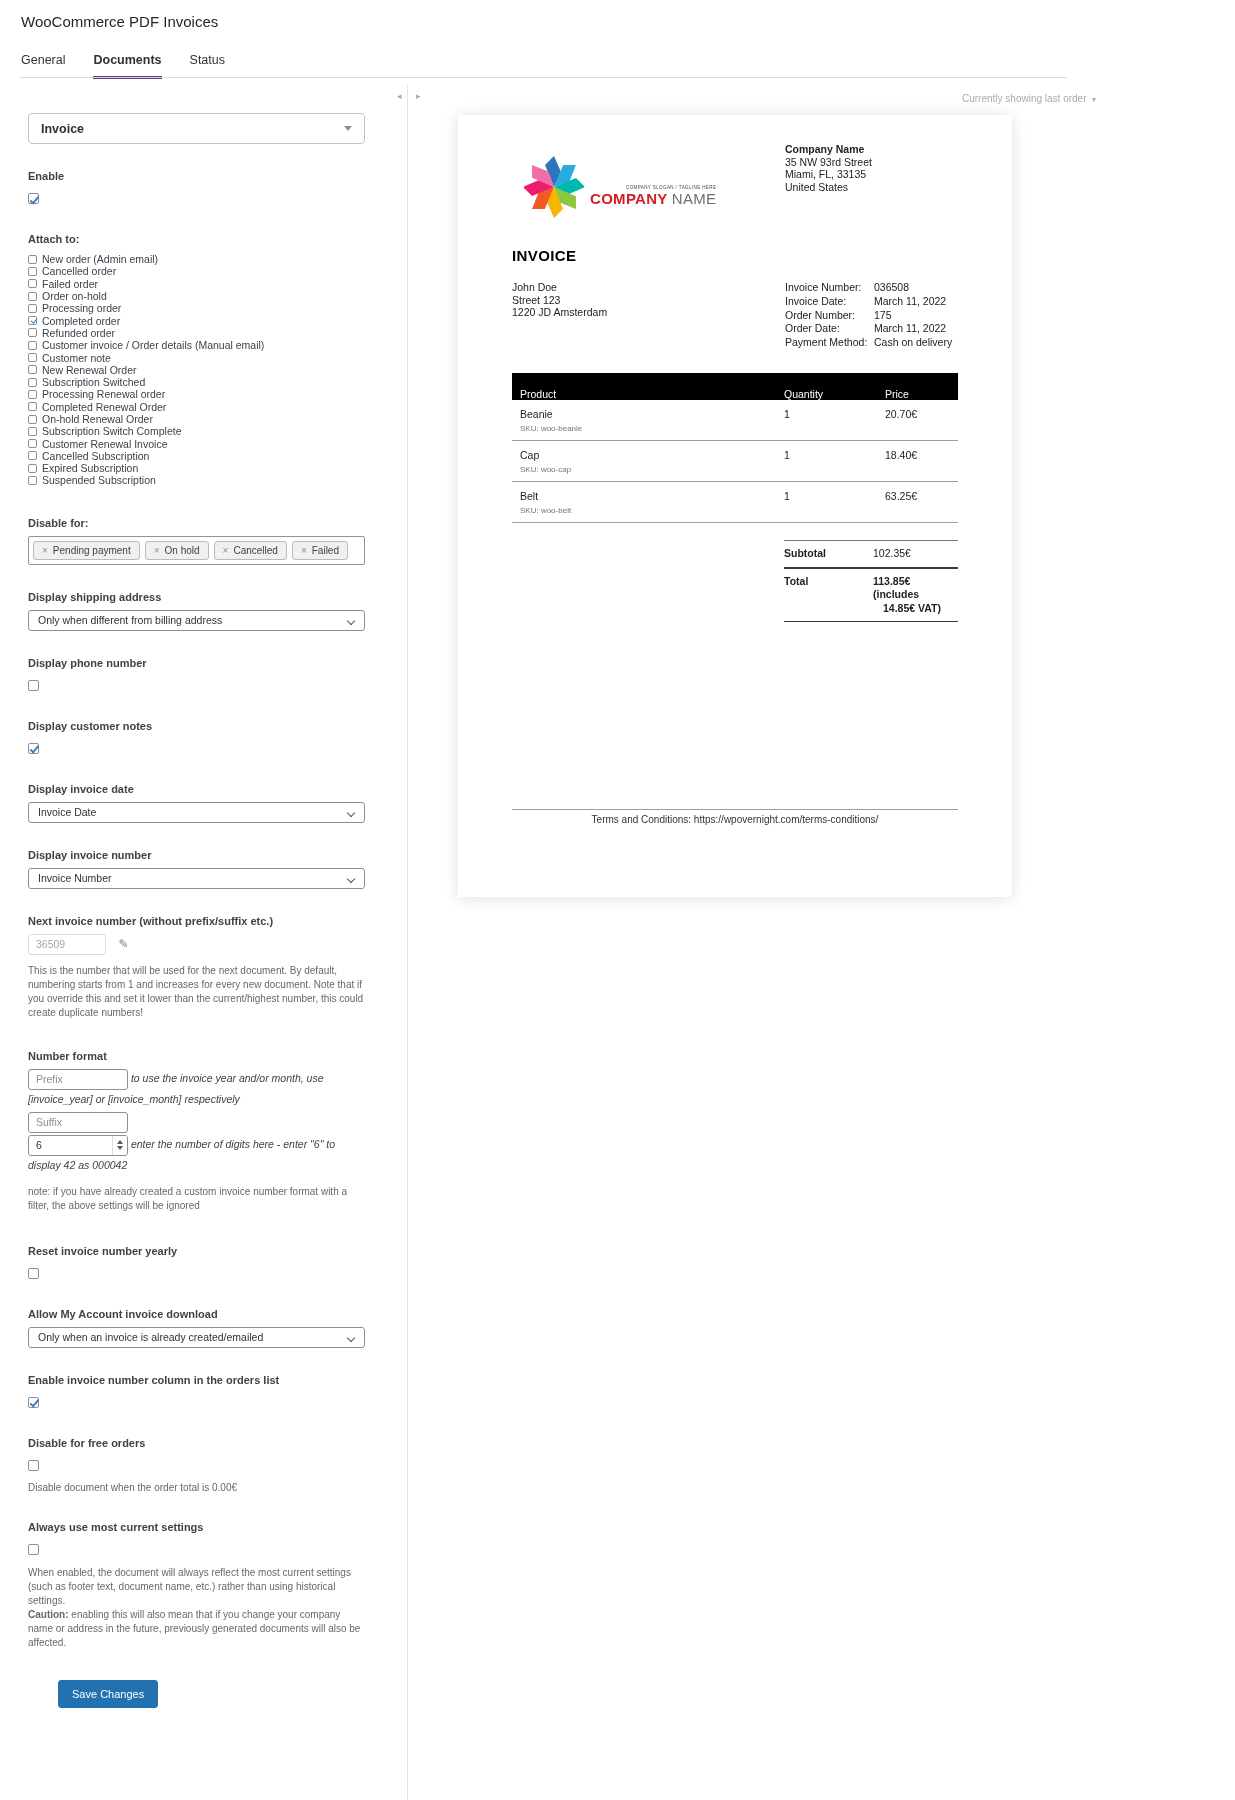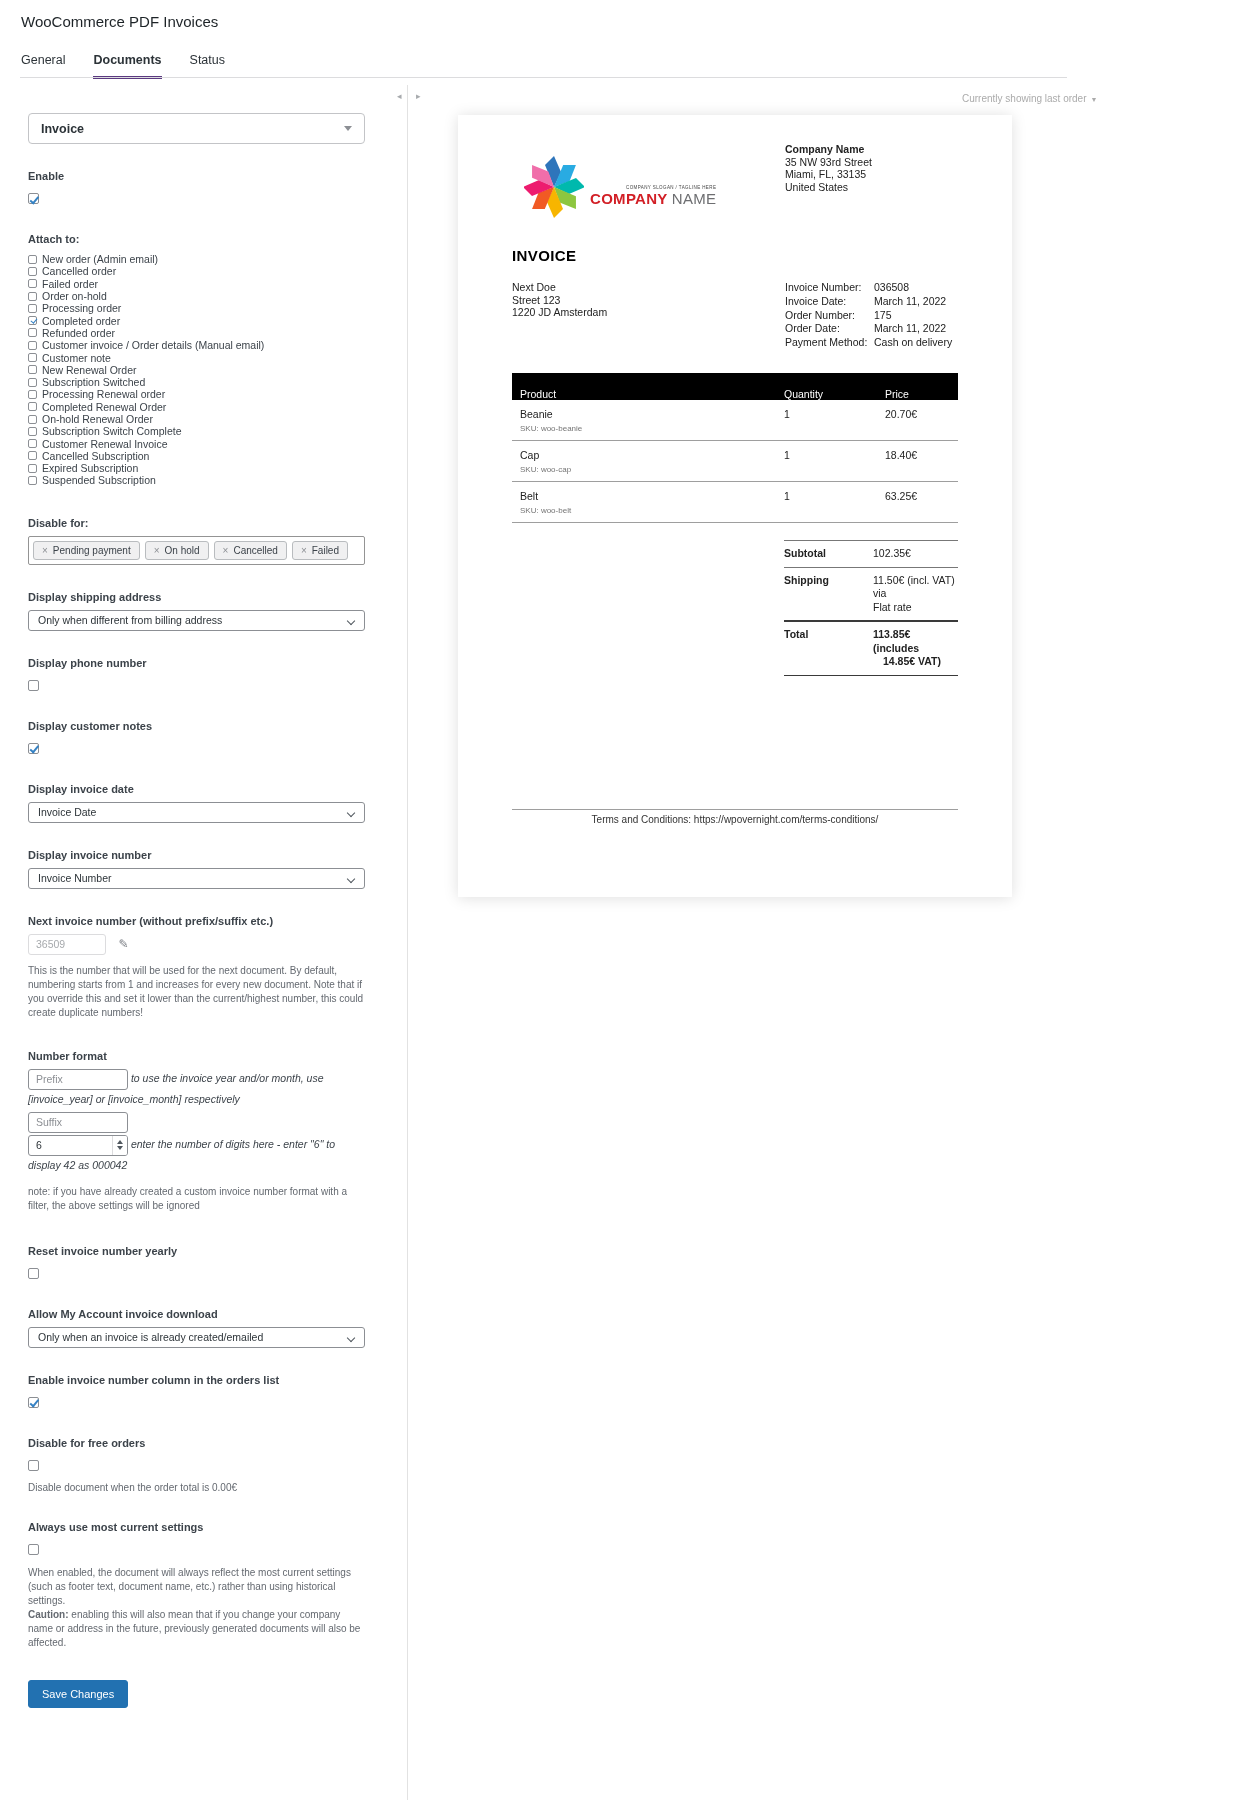--- a/index.html
+++ b/index.html
@@ -40,21 +40,21 @@
   .input.disabled { border-color:#dcdcde; color:#a7aaad; }
   .pencil { font-size:12px; color:#787c82; margin-left:8px; vertical-align:middle; cursor:pointer; }
   .help { margin-top:9px; font-size:10px; color:#646970; line-height:1.4; }
   .hint { font-style:italic; font-size:10.5px; color:#3c434a; }
   .fmt-row { margin-top:7px; line-height:1.9; font-size:10.5px; }
   .numwrap { position:relative; display:inline-block; vertical-align:middle; }
   .numwrap .input { padding-right:20px; }
   .spinner { position:absolute; right:1px; top:1px; bottom:1px; width:15px; border-left:1px solid #dcdcde; display:flex; flex-direction:column; align-items:center; justify-content:center; gap:2px; cursor:pointer; background:#fff; border-radius:0 2px 2px 0; }
   .sp-up { width:0; height:0; border-left:3px solid transparent; border-right:3px solid transparent; border-bottom:4px solid #50575e; }
   .sp-dn { width:0; height:0; border-left:3px solid transparent; border-right:3px solid transparent; border-top:4px solid #50575e; }
-  .save-btn { margin-top:30px; display:inline-block; background:#2271b1; border:1px solid #2271b1; color:#fff; font-size:11px; font-family:inherit; padding:7px 13px; border-radius:3px; cursor:pointer; }
+  .save-btn { margin-top:30px; display:inline-block; background:#2271b1; border:1px solid #2271b1; color:#fff; font-size:11px; font-family:inherit; padding:7px 13px; border-radius:3px; cursor:pointer;margin-left:30px; }
 
   
   .card { position:absolute; left:458px; top:115px; width:554px; height:782px; background:#fff; box-shadow:0 1px 14px rgba(0,0,0,0.13); }
   .logo-wrap { position:absolute; left:66px; top:35px; display:flex; align-items:center; }
   .logo-text { margin-left:6px; margin-top:22px; }
   .slogan { font-size:4.5px; letter-spacing:0.4px; color:#444; margin-left:36px; }
   .logo-name { font-size:15px; font-weight:bold; letter-spacing:0.3px; }
   .logo-name .w1 { color:#d21f26; }
   .logo-name .w2 { color:#6d6e71; font-weight:normal; }
   .company-addr { position:absolute; left:327px; top:28px; font-size:10.5px; color:#222; line-height:12.6px; }
@@ -353,21 +353,21 @@
   <div class="company-addr">
     <div class="bold">Company Name</div>
     <div>35 NW 93rd Street</div>
     <div>Miami, FL, 33135</div>
     <div>United States</div>
   </div>
 
   <div class="inv-title">INVOICE</div>
 
   <div class="billing">
-    <div>Next Doe</div>
+    <div>John Doe</div>
     <div>Street 123</div>
     <div>1220 JD Amsterdam</div>
   </div>
 
   <div class="meta" id="meta-grid">
       <div>Invoice Number:</div>
       <div>036508</div>
       <div>Invoice Date:</div>
       <div>March 11, 2022</div>
       <div>Order Number:</div>
@@ -410,27 +410,20 @@
           <div class="c-price">63.25€</div>
         </div>
       </div>
     <div class="totals" id="totals">
         <div class="tot-row">
           <div class="t-label">Subtotal</div>
           <div class="t-val">
             <div>102.35€</div>
           </div>
         </div>
-        <div class="tot-row">
-          <div class="t-label">Shipping</div>
-          <div class="t-val">
-            <div>11.50€ (incl. VAT) via</div>
-            <div>Flat rate</div>
-          </div>
-        </div>
         <div class="tot-row emph">
           <div class="t-label">Total</div>
           <div class="t-val">
             <div>113.85€ (includes</div>
             <div>14.85€ VAT)</div>
           </div>
         </div>
       </div>
   </div>
 

